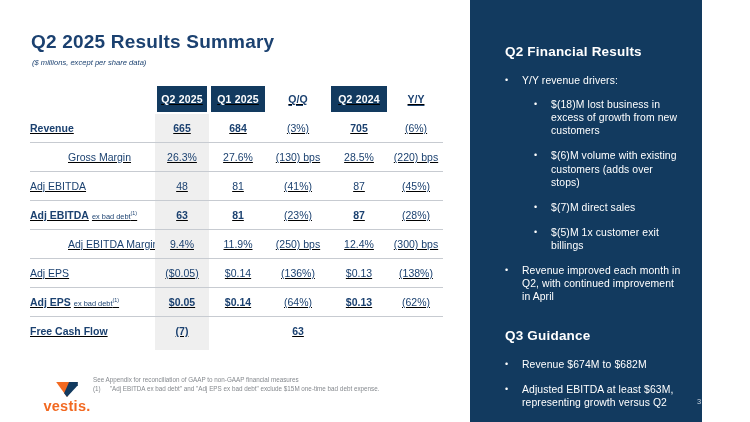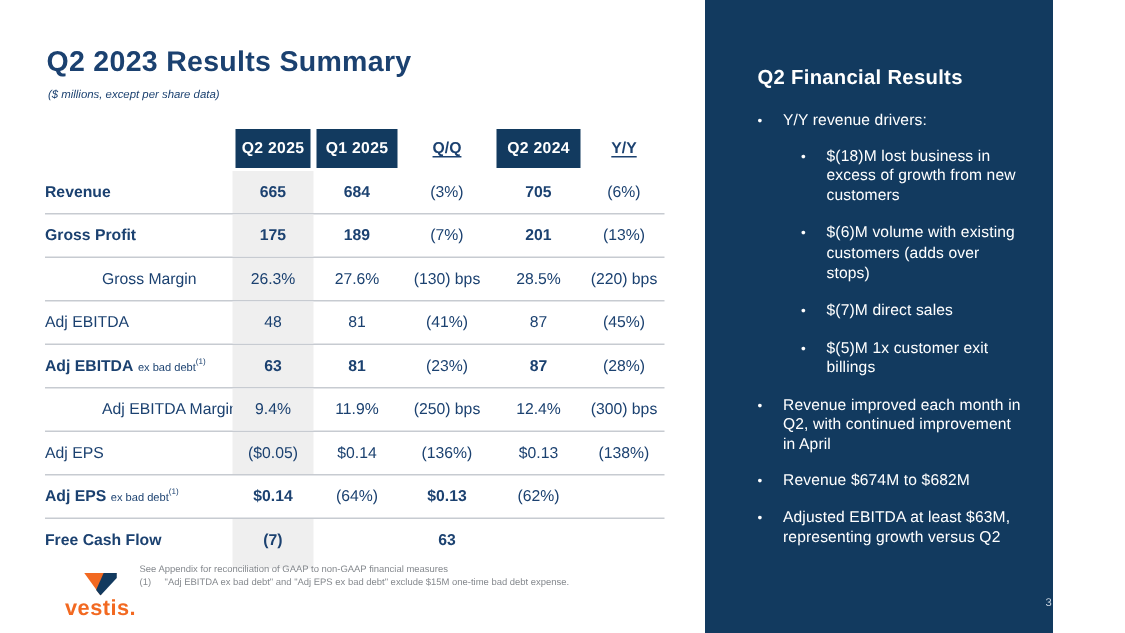--- a/index.html
+++ b/index.html
@@ -24,21 +24,21 @@
   }
   .page-subtitle{
     position:absolute;left:32px;top:58px;
     font-size:7.6px;font-style:italic;color:var(--ink);font-weight:500;
   }
   
   .results-table{position:absolute;left:30px;top:84px;width:413px;}
   .trow{
     display:grid;
     grid-template-columns:125px 54px 58px 62px 60px 54px;
-    align-items:center;height:28px;
+    align-items:center;height:28px;text-decoration:underline;
   }
   .trow.thead{height:30px;}
   .trow.sep{border-bottom:1px solid var(--divider);}
   .hcell{display:flex;align-items:center;justify-content:center;height:100%;}
   .hbox{
     background:var(--navy);color:#fff;font-weight:700;font-size:10.5px;
     width:calc(100% - 4px);height:26px;margin:0 auto;
     display:flex;align-items:center;justify-content:center;letter-spacing:.2px;
   }
   .hul{
@@ -87,21 +87,21 @@
   .bullet.l2 .btext{max-width:172px;}
   .page-number{
     position:absolute;left:697px;top:397px;font-size:7.5px;color:#C9D4E0;
   }
 </style>
 </head>
 <body>
 
 <div class="slide">
 
-  <h1 class="page-title">Q2 2023 Results Summary</h1>
+  <h1 class="page-title">Q2 2025 Results Summary</h1>
   <div class="page-subtitle">($ millions, except per share data)</div>
 
   <div class="results-table" id="results-table">
       <div class="trow thead">
         <div></div>
         <div class="hcell">
           <div class="hbox">Q2 2025</div>
         </div>
         <div class="hcell">
           <div class="hbox">Q1 2025</div>
@@ -117,28 +117,20 @@
         </div>
       </div>
       <div class="trow sep bold">
         <div class="tlabel"><span>Revenue</span></div>
         <div class="tcell band main">665</div>
         <div class="tcell main">684</div>
         <div class="tcell chg">(3%)</div>
         <div class="tcell main">705</div>
         <div class="tcell chg">(6%)</div>
       </div>
-      <div class="trow sep bold">
-        <div class="tlabel"><span>Gross Profit</span></div>
-        <div class="tcell band main">175</div>
-        <div class="tcell main">189</div>
-        <div class="tcell chg">(7%)</div>
-        <div class="tcell main">201</div>
-        <div class="tcell chg">(13%)</div>
-      </div>
       <div class="trow sep">
         <div class="tlabel indent"><span>Gross Margin</span></div>
         <div class="tcell band main">26.3%</div>
         <div class="tcell main">27.6%</div>
         <div class="tcell chg">(130) bps</div>
         <div class="tcell main">28.5%</div>
         <div class="tcell chg">(220) bps</div>
       </div>
       <div class="trow sep">
         <div class="tlabel"><span>Adj EBITDA</span></div>
@@ -167,20 +159,21 @@
       <div class="trow sep">
         <div class="tlabel"><span>Adj EPS</span></div>
         <div class="tcell band main">($0.05)</div>
         <div class="tcell main">$0.14</div>
         <div class="tcell chg">(136%)</div>
         <div class="tcell main">$0.13</div>
         <div class="tcell chg">(138%)</div>
       </div>
       <div class="trow sep bold">
         <div class="tlabel"><span>Adj EPS</span><span class="suffix">ex bad debt</span><sup class="fref">(1)</sup></div>
+        <div class="tcell band main">$0.05</div>
         <div class="tcell main">$0.14</div>
         <div class="tcell chg">(64%)</div>
         <div class="tcell main">$0.13</div>
         <div class="tcell chg">(62%)</div>
       </div>
       <div class="trow bold">
         <div class="tlabel"><span>Free Cash Flow</span></div>
         <div class="tcell band main">(7)</div>
         <div class="tcell chg"></div>
         <div class="tcell main">63</div>
@@ -226,20 +219,21 @@
         <span class="btext">$(7)M direct sales</span>
       </div>
       <div class="bullet l2">
         <span class="dot">•</span>
         <span class="btext">$(5)M 1x customer exit billings</span>
       </div>
       <div class="bullet">
         <span class="dot">•</span>
         <span class="btext">Revenue improved each month in Q2, with continued improvement in April</span>
       </div>
+      <h2 class="second">Q3 Guidance</h2>
       <div class="bullet">
         <span class="dot">•</span>
         <span class="btext">Revenue $674M to $682M</span>
       </div>
       <div class="bullet">
         <span class="dot">•</span>
         <span class="btext">Adjusted EBITDA at least $63M, representing growth versus Q2</span>
       </div>
     </div>
 

